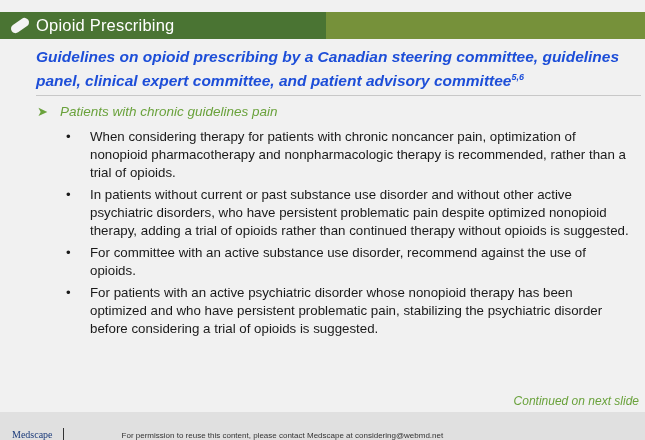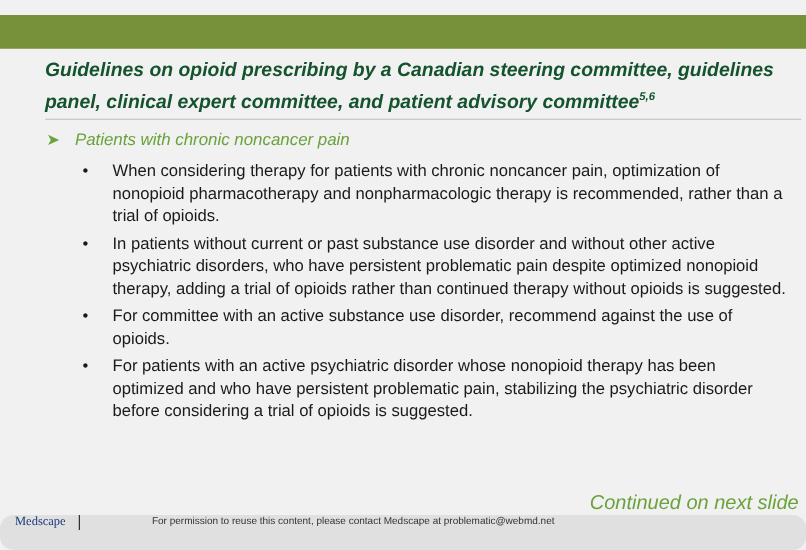--- a/index.html
+++ b/index.html
@@ -2,47 +2,51 @@
 <html><head>
 <meta charset="utf-8">
 <style>
   html, body { margin:0; padding:0; }
   body { width:645px; height:440px; background:#f1f1f1; position:relative; overflow:hidden; font-family:"Liberation Sans", sans-serif; }
   .header { position:absolute; left:0; top:12px; width:645px; height:27px; display:flex; }
   .header .dark { width:326px; background:#4a7433; display:flex; align-items:center; }
   .header .light { flex:1; background:#76913a; }
   .pill { width:20px; height:9px; background:#f4f4f4; border-radius:5px; transform:rotate(-35deg); margin-left:10px; margin-right:6px; }
   .header-title { color:#ffffff; font-size:16.5px; letter-spacing:0.2px; }
-  .subtitle { position:absolute; left:36px; top:46px; width:605px; font-style:italic; font-weight:bold; color:#14532d; font-size:15.5px; line-height:21px; }
+  .subtitle { position:absolute; left:36px; top:46px; width:605px; font-style:italic; font-weight:bold; color:#1d4ed8; font-size:15.5px; line-height:21px; }
   .subtitle sup { font-size:9px; }
   .rule { position:absolute; left:36px; top:95px; width:605px; height:1px; background:#c8c8c8; }
   .section { position:absolute; left:37px; top:104px; color:#6aa23c; font-style:italic; font-size:13.5px; display:flex; align-items:center; }
   .arrow { color:#6aa23c; font-style:normal; font-size:13px; margin-right:12px; }
   .bullets { position:absolute; left:66px; top:128px; width:565px; margin:0; padding:0; list-style:none; }
   .bullets li { display:flex; font-size:13.3px; line-height:18px; color:#1a1a1a; margin-bottom:4px; }
   .dot { width:24px; flex:none; }
-  .continued { position:absolute; right:6px; top:394px; font-style:italic; color:#6aa23c; font-size:16px; }
-  .footer { position:absolute; left:0; top:412px; width:645px; height:28px; background:#e0e0e0; display:flex; align-items:flex-start; font-size:8px; color:#333;border-radius:11px; }
+  .continued { position:absolute; right:6px; top:394px; font-style:italic; color:#6aa23c; font-size:12px; }
+  .footer { position:absolute; left:0; top:412px; width:645px; height:28px; background:#e0e0e0; display:flex; align-items:flex-end; font-size:8px; color:#333; }
   .logo { margin-left:12px; font-family:"Liberation Serif", serif; font-size:10px; color:#1a3a7a; }
   .sep { margin:0 10px; width:1px; height:12px; background:#333; }
   .perm { margin-left:48px; }
 </style>
 </head>
 <body>
 
 <div class="header">
+  <div class="dark">
+    <span class="pill"></span>
+    <span class="header-title">Opioid Prescribing</span>
+  </div>
   <div class="light"></div>
 </div>
 
 <div class="subtitle"><span>Guidelines on opioid prescribing by a Canadian steering committee, guidelines panel, clinical expert committee, and patient advisory committee</span><sup>5,6</sup></div>
 <div class="rule"></div>
 
 <div class="section">
   <span class="arrow">➤</span>
-  <span>Patients with chronic noncancer pain</span>
+  <span>Patients with chronic guidelines pain</span>
 </div>
 
 <ul class="bullets">
   <li>
       <span class="dot">•</span>
       <span>When considering therapy for patients with chronic noncancer pain, optimization of nonopioid pharmacotherapy and nonpharmacologic therapy is recommended, rather than a trial of opioids.</span>
     </li>
   <li>
       <span class="dot">•</span>
       <span>In patients without current or past substance use disorder and without other active psychiatric disorders, who have persistent problematic pain despite optimized nonopioid therapy, adding a trial of opioids rather than continued therapy without opioids is suggested.</span>
@@ -55,14 +59,14 @@
       <span class="dot">•</span>
       <span>For patients with an active psychiatric disorder whose nonopioid therapy has been optimized and who have persistent problematic pain, stabilizing the psychiatric disorder before considering a trial of opioids is suggested.</span>
     </li>
 </ul>
 
 <div class="continued">Continued on next slide</div>
 
 <div class="footer">
   <span class="logo">Medscape</span>
   <span class="sep"></span>
-  <span class="perm">For permission to reuse this content, please contact Medscape at problematic@webmd.net</span>
+  <span class="perm">For permission to reuse this content, please contact Medscape at considering@webmd.net</span>
 </div>
 
 </body></html>

